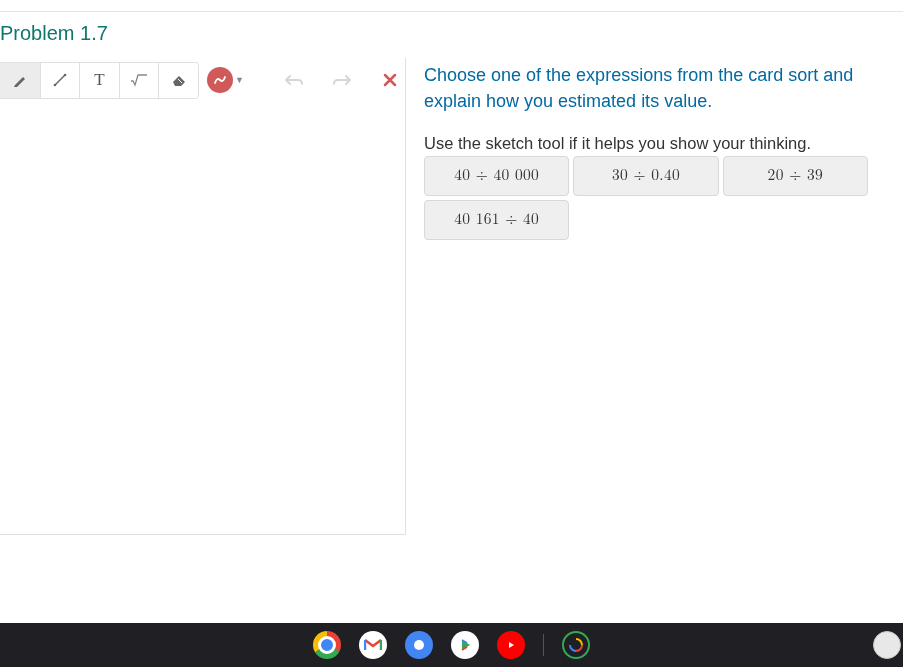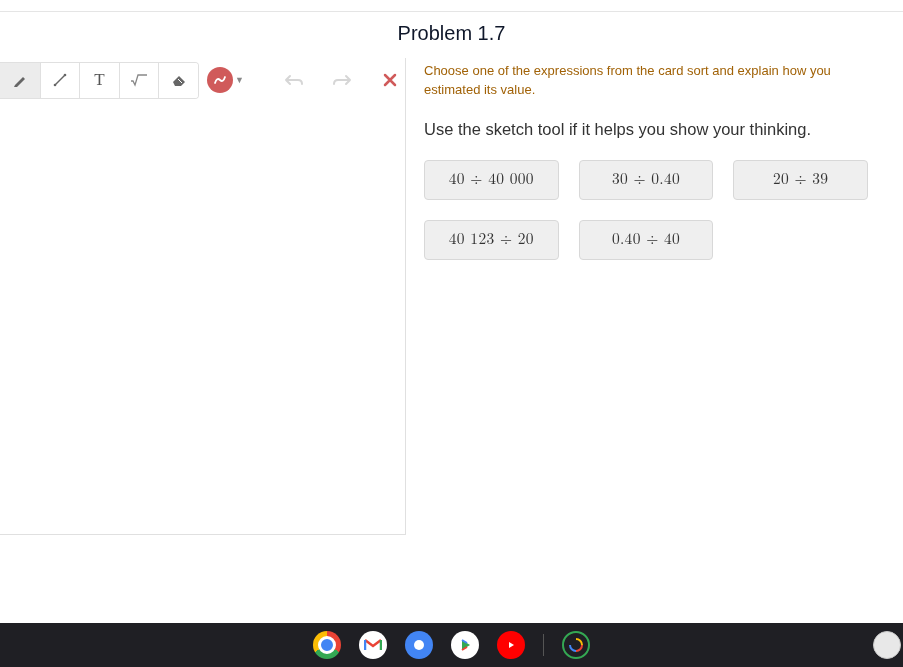--- a/index.html
+++ b/index.html
@@ -1,35 +1,35 @@
 <!DOCTYPE html>
 <html><head>
   <meta charset="utf-8">
   <style>
     * { box-sizing: border-box; margin: 0; padding: 0; }
     body { font-family: -apple-system, BlinkMacSystemFont, "Segoe UI", Arial, sans-serif; background: #ffffff; width: 903px; height: 667px; overflow: hidden; position: relative; }
     .top-border { position: absolute; top: 11px; left: 0; right: 0; border-top: 1px solid #e5e5e5; }
-    .title { position: absolute; top: 22px; left: 0; width: 903px; text-align: center; font-size: 20px; color: #0f172a; font-weight: 400; }
+    .title { position: absolute; top: 22px; left: 0; width: 903px; text-align: left; font-size: 20px; color: #0f766e; font-weight: 400; }
     .main { position: absolute; top: 58px; left: 0; right: 0; bottom: 44px; display: flex; }
     .left-pane { width: 406px; border-right: 1px solid #e0e0e0; border-bottom: 1px solid #e0e0e0; height: 477px; position: relative; }
     .toolbar { height: 44px; display: flex; align-items: center; padding-left: 0; }
     .tool-group { display: flex; border: 1px solid #e0e0e0; border-left: none; border-radius: 0 4px 4px 0; overflow: hidden; }
     .tool-btn { width: 44px; height: 35px; display: flex; align-items: center; justify-content: center; background: #fff; border: none; border-left: 1px solid #e0e0e0; cursor: pointer; font-size: 14px; color: #555; position: relative; }
     .tool-btn:first-child { border-left: none; background: #ececec; }
     .color-sel { margin-left: 8px; display: flex; align-items: center; gap: 2px; }
     .color-circle { width: 26px; height: 26px; border-radius: 50%; background: #d05a5a; display:flex; align-items:center; justify-content:center; }
     .dropdown-caret { font-size: 9px; color: #888; }
     .hist-group { margin-left: 35px; display: flex; gap: 18px; align-items: center; }
     .hist-btn { width: 30px; height: 30px; display:flex; align-items:center; justify-content:center; background:none; border:none; cursor:pointer; color:#d0d0d0; font-size:18px; }
     .hist-btn.close { color: #d05a5a; font-weight: bold; font-size: 16px; }
     .canvas-area { position: absolute; top: 44px; left: 0; right: 0; bottom: 0; background: #fff; }
     .right-pane { padding: 4px 35px 0 18px; flex: 1; }
-    .prompt { font-size: 13px; color: #a16207; line-height: 1.45; margin-bottom: 18px; }
-    .prompt2 { font-size: 16.5px; color: #333; line-height: 1.45; margin-bottom: 18px; }
-    .card-grid { display: grid; grid-template-columns: repeat(3, 1fr); gap: 20px; }
+    .prompt { font-size: 18px; color: #0369a1; line-height: 1.45; margin-bottom: 18px; }
+    .prompt2 { font-size: 16.5px; color: #333; line-height: 1.45; }
+    .card-grid { display: grid; grid-template-columns: repeat(3, 1fr); gap: 4px; }
     .card { border: 1px solid #d8d8d8; border-radius: 4px; height: 40px; display: flex; align-items: center; justify-content: center; font-family: "Cambria Math", "Latin Modern Math", Georgia, serif; font-size: 15.5px; color: #333; letter-spacing: 0.3px; white-space: nowrap; }
     .taskbar { position: absolute; left: 0; right: 0; bottom: 0; height: 44px; background: #1f1f24; display: flex; align-items: center; justify-content: center; gap: 18px; }
     .tb-right { position: absolute; right: 2px; top: 50%; transform: translateY(-50%); }
     .tb-avatar { width: 28px; height: 28px; border-radius: 50%; background: #e8e8e8; border: 1px solid #c9c9c9; }
     .tb-icon { width: 28px; height: 28px; border-radius: 50%; display:flex; align-items:center; justify-content:center; position:relative; }
     .chrome-icon { background: conic-gradient(#ea4335 0 120deg, #34a853 120deg 240deg, #fbbc05 240deg 360deg); }
     .chrome-icon::after { content:''; position:absolute; width:12px; height:12px; border-radius:50%; background:#4285f4; border:3px solid #fff; }
     .gmail-icon { background:#fff; }
     .files-icon { background:#4285f4; }
     .play-icon { background:#fff; }
@@ -102,22 +102,21 @@
     <div class="canvas-area"></div>
   </div>
 
   <div class="right-pane">
     <p class="prompt">Choose one of the expressions from the card sort and explain how you estimated its value.</p>
     <p class="prompt2">Use the sketch tool if it helps you show your thinking.</p>
     <div class="card-grid">
       <button class="card">40 ÷ 40 000</button>
       <button class="card">30 ÷ 0.40</button>
       <button class="card">20 ÷ 39</button>
-      <button class="card">40 123 ÷ 20</button>
-      <button class="card">0.40 ÷ 40</button>
+      <button class="card">40 161 ÷ 40</button>
     </div>
   </div>
 </div>
 
 <div class="taskbar">
   <div class="tb-icon chrome-icon"></div>
   <div class="tb-icon gmail-icon">
     <svg width="18" height="14" viewBox="0 0 18 14">
         <path d="M1 2 L9 8 L17 2" fill="none" stroke="#ea4335" stroke-width="2.5"></path>
         <path d="M1 2 L1 12" stroke="#4285f4" stroke-width="2.5"></path>

